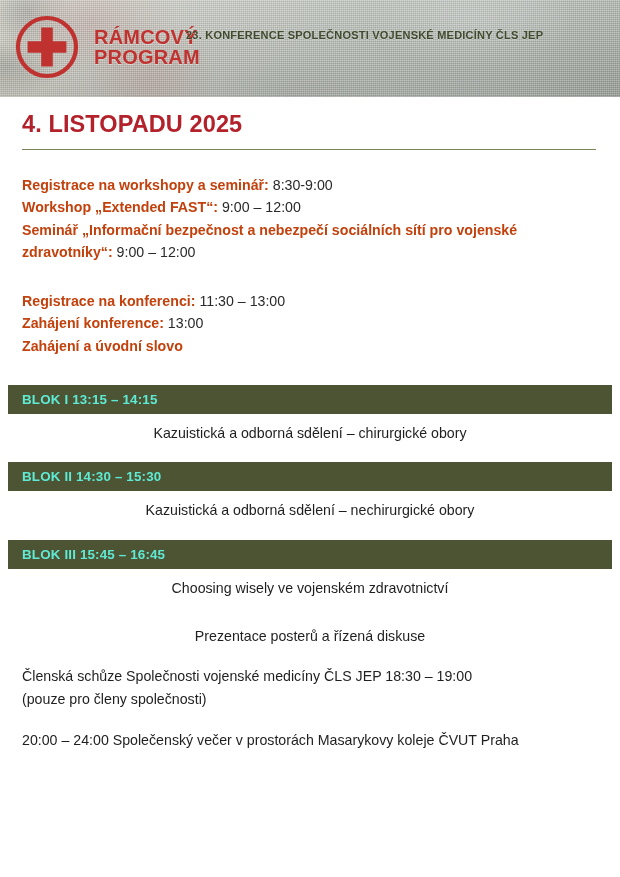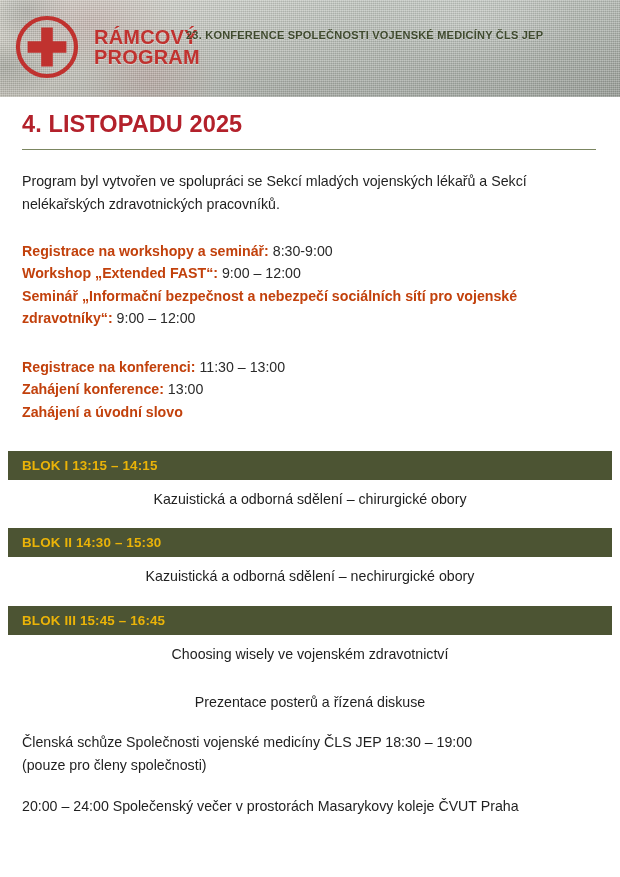--- a/index.html
+++ b/index.html
@@ -146,21 +146,21 @@
 
   
   .blocks { margin-top: 28px; }
 
   .block { margin-bottom: 8px; }
 
   .block-bar {
     margin-left: -14px;
     margin-right: -14px;
     background: #4c5433;
-    color: #eab308;
+    color: #5eead4;
     font-weight: bold;
     font-size: 13.4px;
     letter-spacing: 0.15px;
     padding: 7px 0 7px 14px;
   }
 
   .block-desc {
     font-size: 14.2px;
     line-height: 1.5;
     color: #1f1f1f;
@@ -197,21 +197,20 @@
 
     <div class="conf-title">23. KONFERENCE SPOLEČNOSTI VOJENSKÉ MEDICÍNY ČLS JEP</div>
   </div>
 
   <div class="content">
 
     <h1 class="date-title">4. LISTOPADU 2025</h1>
 
     <div class="rule"></div>
 
-    <p class="intro">Program byl vytvořen ve spolupráci se Sekcí mladých vojenských lékařů a Sekcí nelékařských zdravotnických pracovníků.</p>
 
     <div class="sched-group">
       <div class="sched-line">
         <span class="lbl">Registrace na workshopy a seminář:</span><span class="val"> 8:30-9:00</span>
       </div>
       <div class="sched-line">
         <span class="lbl">Workshop „Extended FAST“:</span><span class="val"> 9:00 – 12:00</span>
       </div>
       <div class="sched-line">
         <span class="lbl">Seminář „Informační bezpečnost a nebezpečí sociálních sítí pro vojenské zdravotníky“:</span><span class="val"> 9:00 – 12:00</span>

